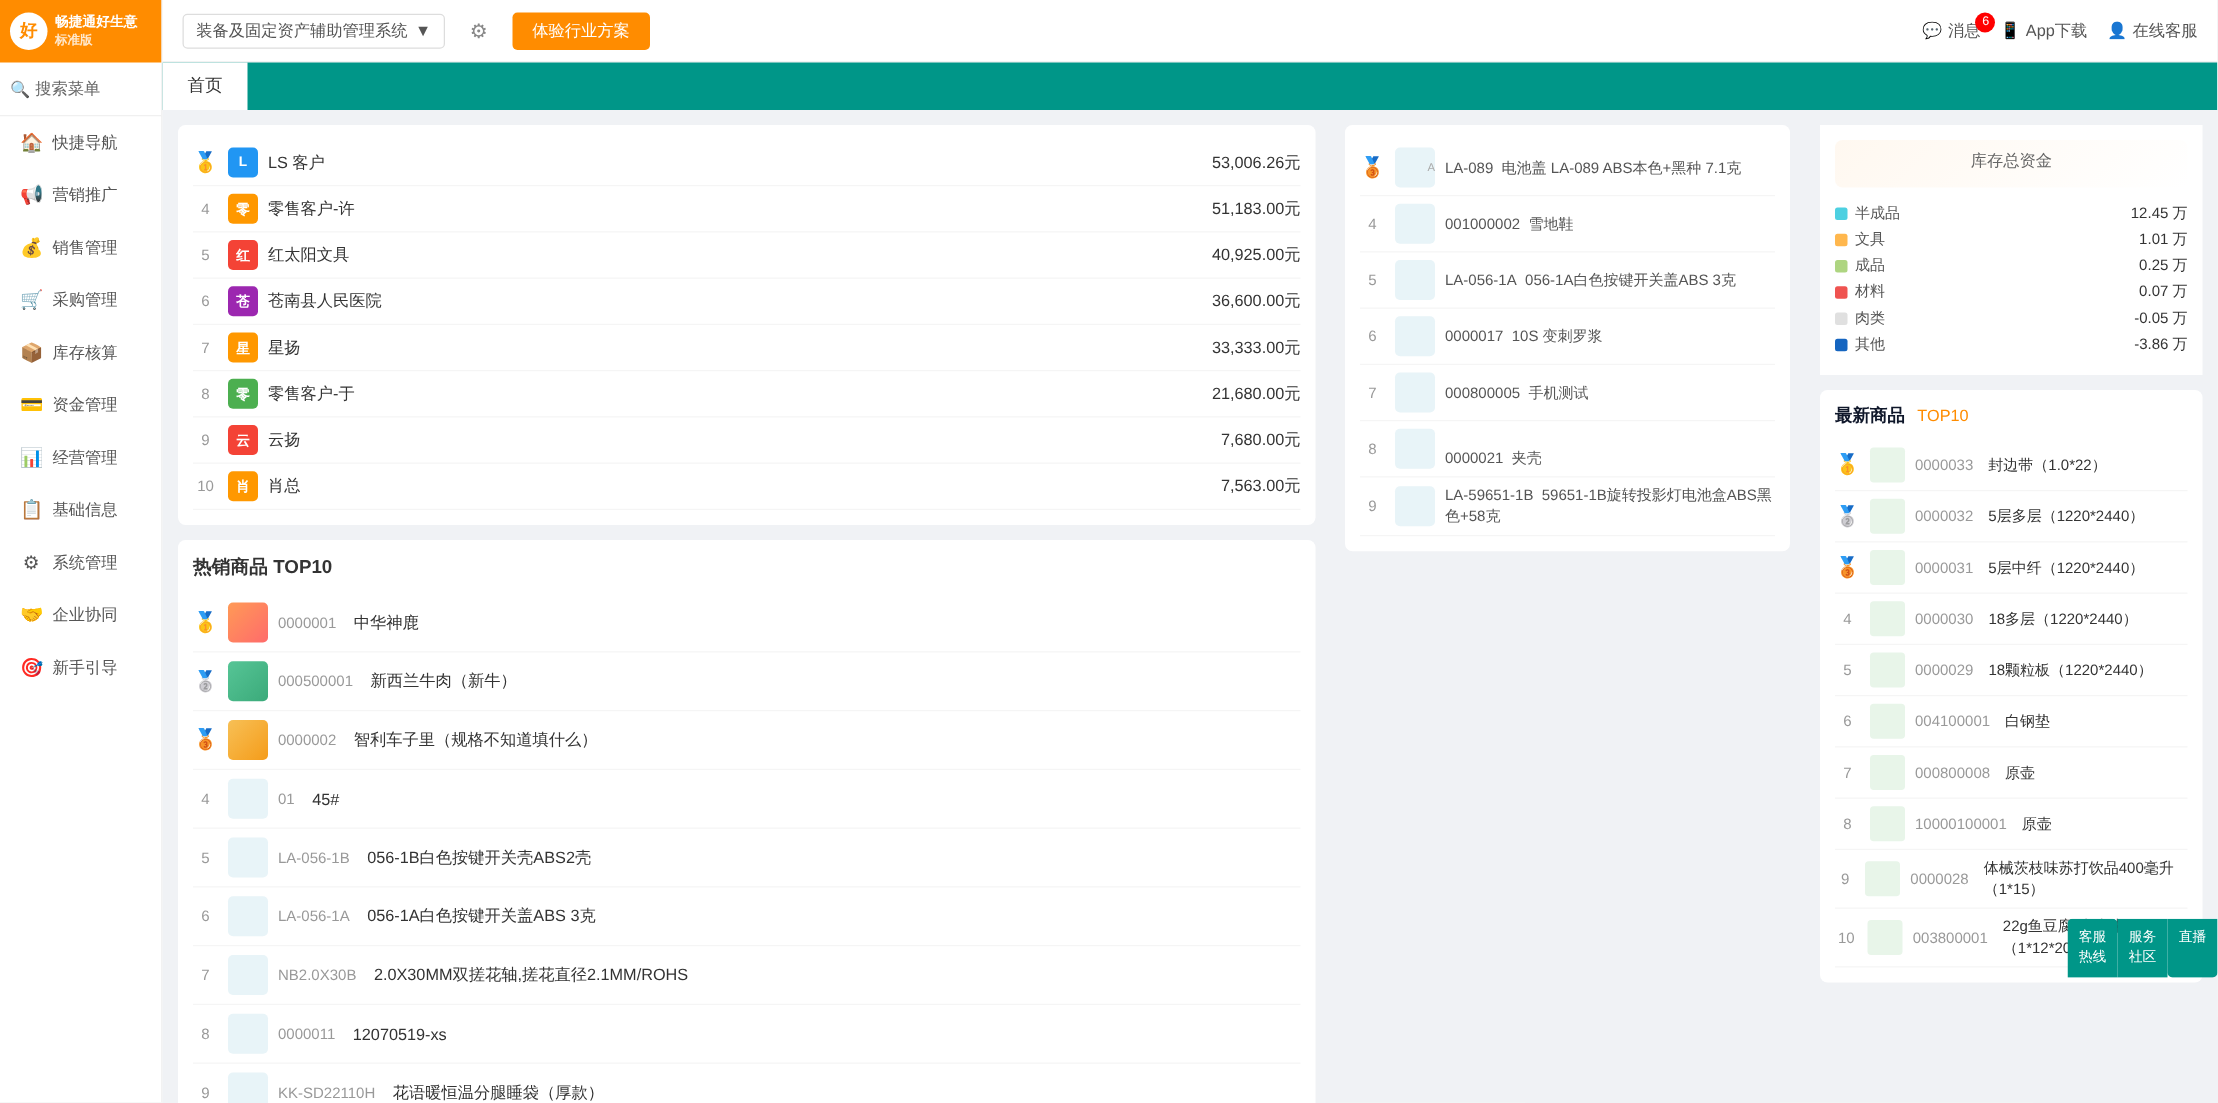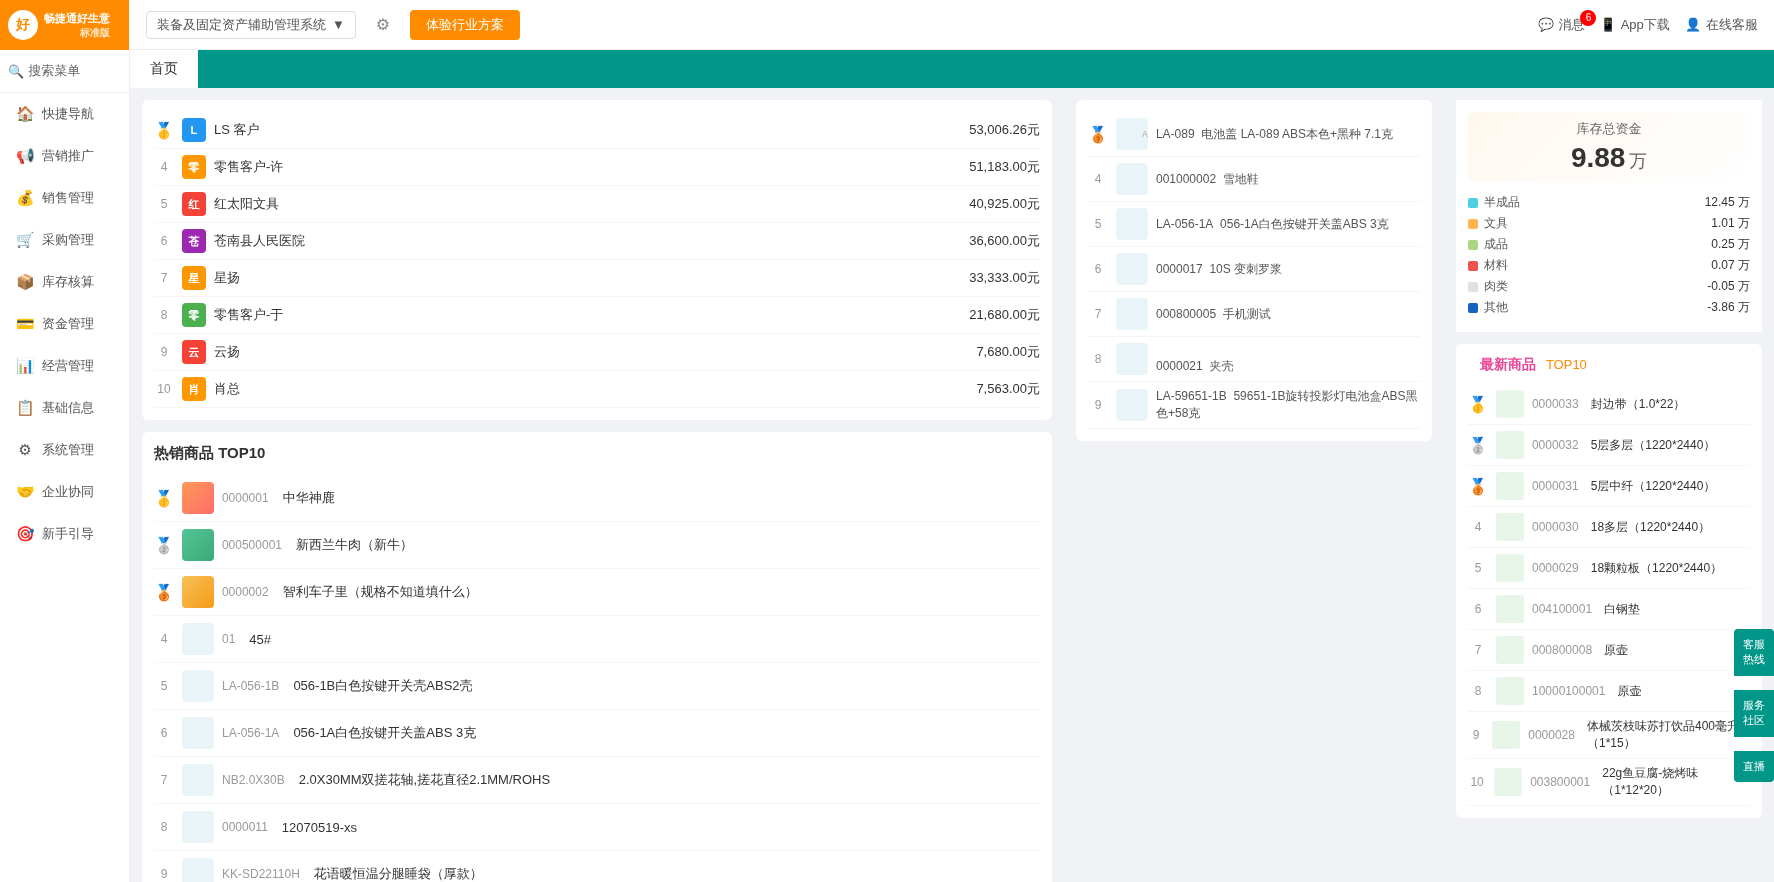--- a/index.html
+++ b/index.html
@@ -216,42 +216,42 @@
     }
     .legend-label { display: flex; align-items: center; flex: 1; color: #555; }
     .legend-value { color: #333; font-size: 12px; }
     .chart-subtitle { text-align: center; font-size: 11px; color: #999; margin-top: 4px; }
 
     
     .latest-products-card {
       background: #fff; border-radius: 6px; padding: 12px;
     }
     .latest-title { font-size: 14px; font-weight: bold; color: #333; margin-bottom: 10px; }
-    .latest-title span { color: #ec4899; margin-left: 12px; }
+    .latest-title span { color: #0f172a; margin-left: 0; }
     .latest-item {
       display: flex; align-items: center; padding: 6px 0;
       border-bottom: 1px solid #f5f5f5; gap: 8px;
     }
     .latest-rank { width: 20px; color: #999; font-size: 12px; text-align: center; }
     .latest-img-placeholder {
       width: 28px; height: 28px; border-radius: 3px;
       background: #e8f5e9; display: flex; align-items: center; justify-content: center;
       font-size: 10px; color: #aaa; flex-shrink: 0;
     }
     .latest-code { color: #999; font-size: 12px; margin-right: 4px; }
     .latest-name { color: #333; font-size: 12px; }
 
     
     .float-buttons {
       position: fixed;
       right: 0;
       bottom: 100px;
       display: flex;
-      flex-direction: column;
-      gap: 14px;
+      flex-direction: row;
+      gap: 0;
     }
     .float-btn {
       background: #009688;
       color: #fff;
       width: 40px;
       padding: 8px 4px;
       text-align: center;
       font-size: 11px;
       cursor: pointer;
       line-height: 1.4;
@@ -280,21 +280,21 @@
     }
   </style>
 </head>
 <body>
 
 <div class="sidebar">
   <div class="sidebar-logo">
     <div class="logo-icon">好</div>
     <div class="logo-text">
       <div>畅捷通好生意</div>
-      <div style="font-size:10px;opacity:0.8;text-align:right;">标准版</div>
+      <div style="font-size:10px;opacity:0.8;">标准版</div>
     </div>
   </div>
   <div class="sidebar-search">
     <div class="sidebar-search-btn">
       <span>🔍</span>
       <span>搜索菜单</span>
     </div>
   </div>
   <div class="sidebar-nav">
     <div class="nav-item">
@@ -559,24 +559,20 @@
             </div>
           </div>
         </div>
       </div>
 
       <div class="right-panel">
 
         <div class="inventory-card">
           <div class="inventory-total">
             <div class="inventory-total-label">库存总资金</div>
-            <div>
-              <span class="inventory-total-value">9.88</span>
-              <span class="inventory-total-unit">万</span>
-            </div>
           </div>
           <div class="chart-container">
 
 
             <div class="legend">
               <div class="legend-item">
                 <div class="legend-label">
                   <div class="legend-dot" style="background:#4dd0e1;"></div>
                   <span>半成品</span>
                 </div>

